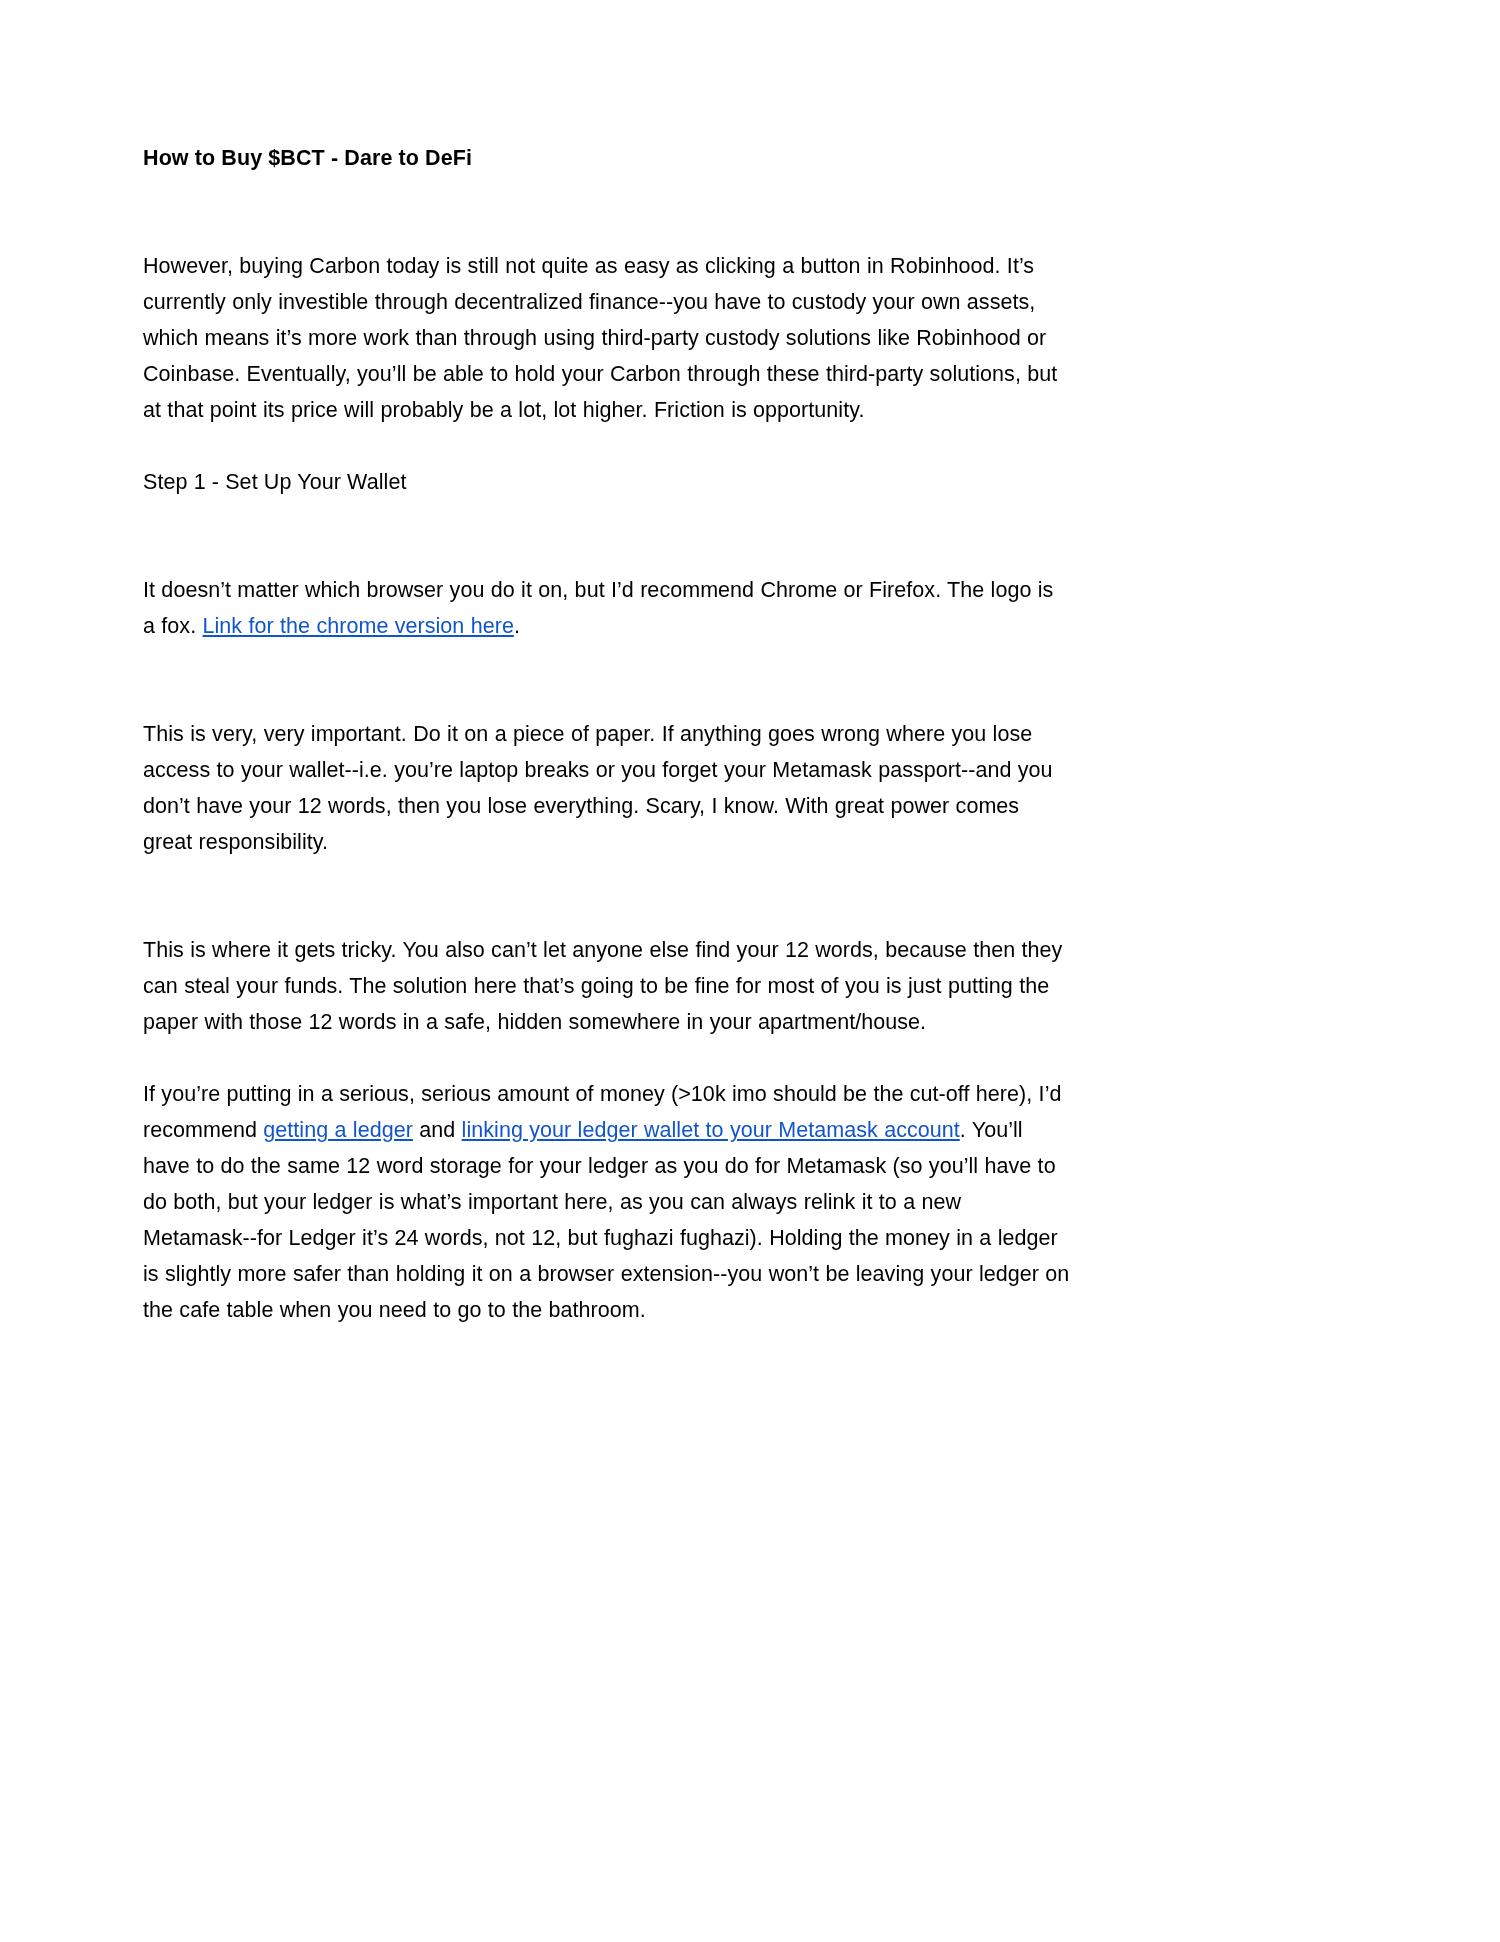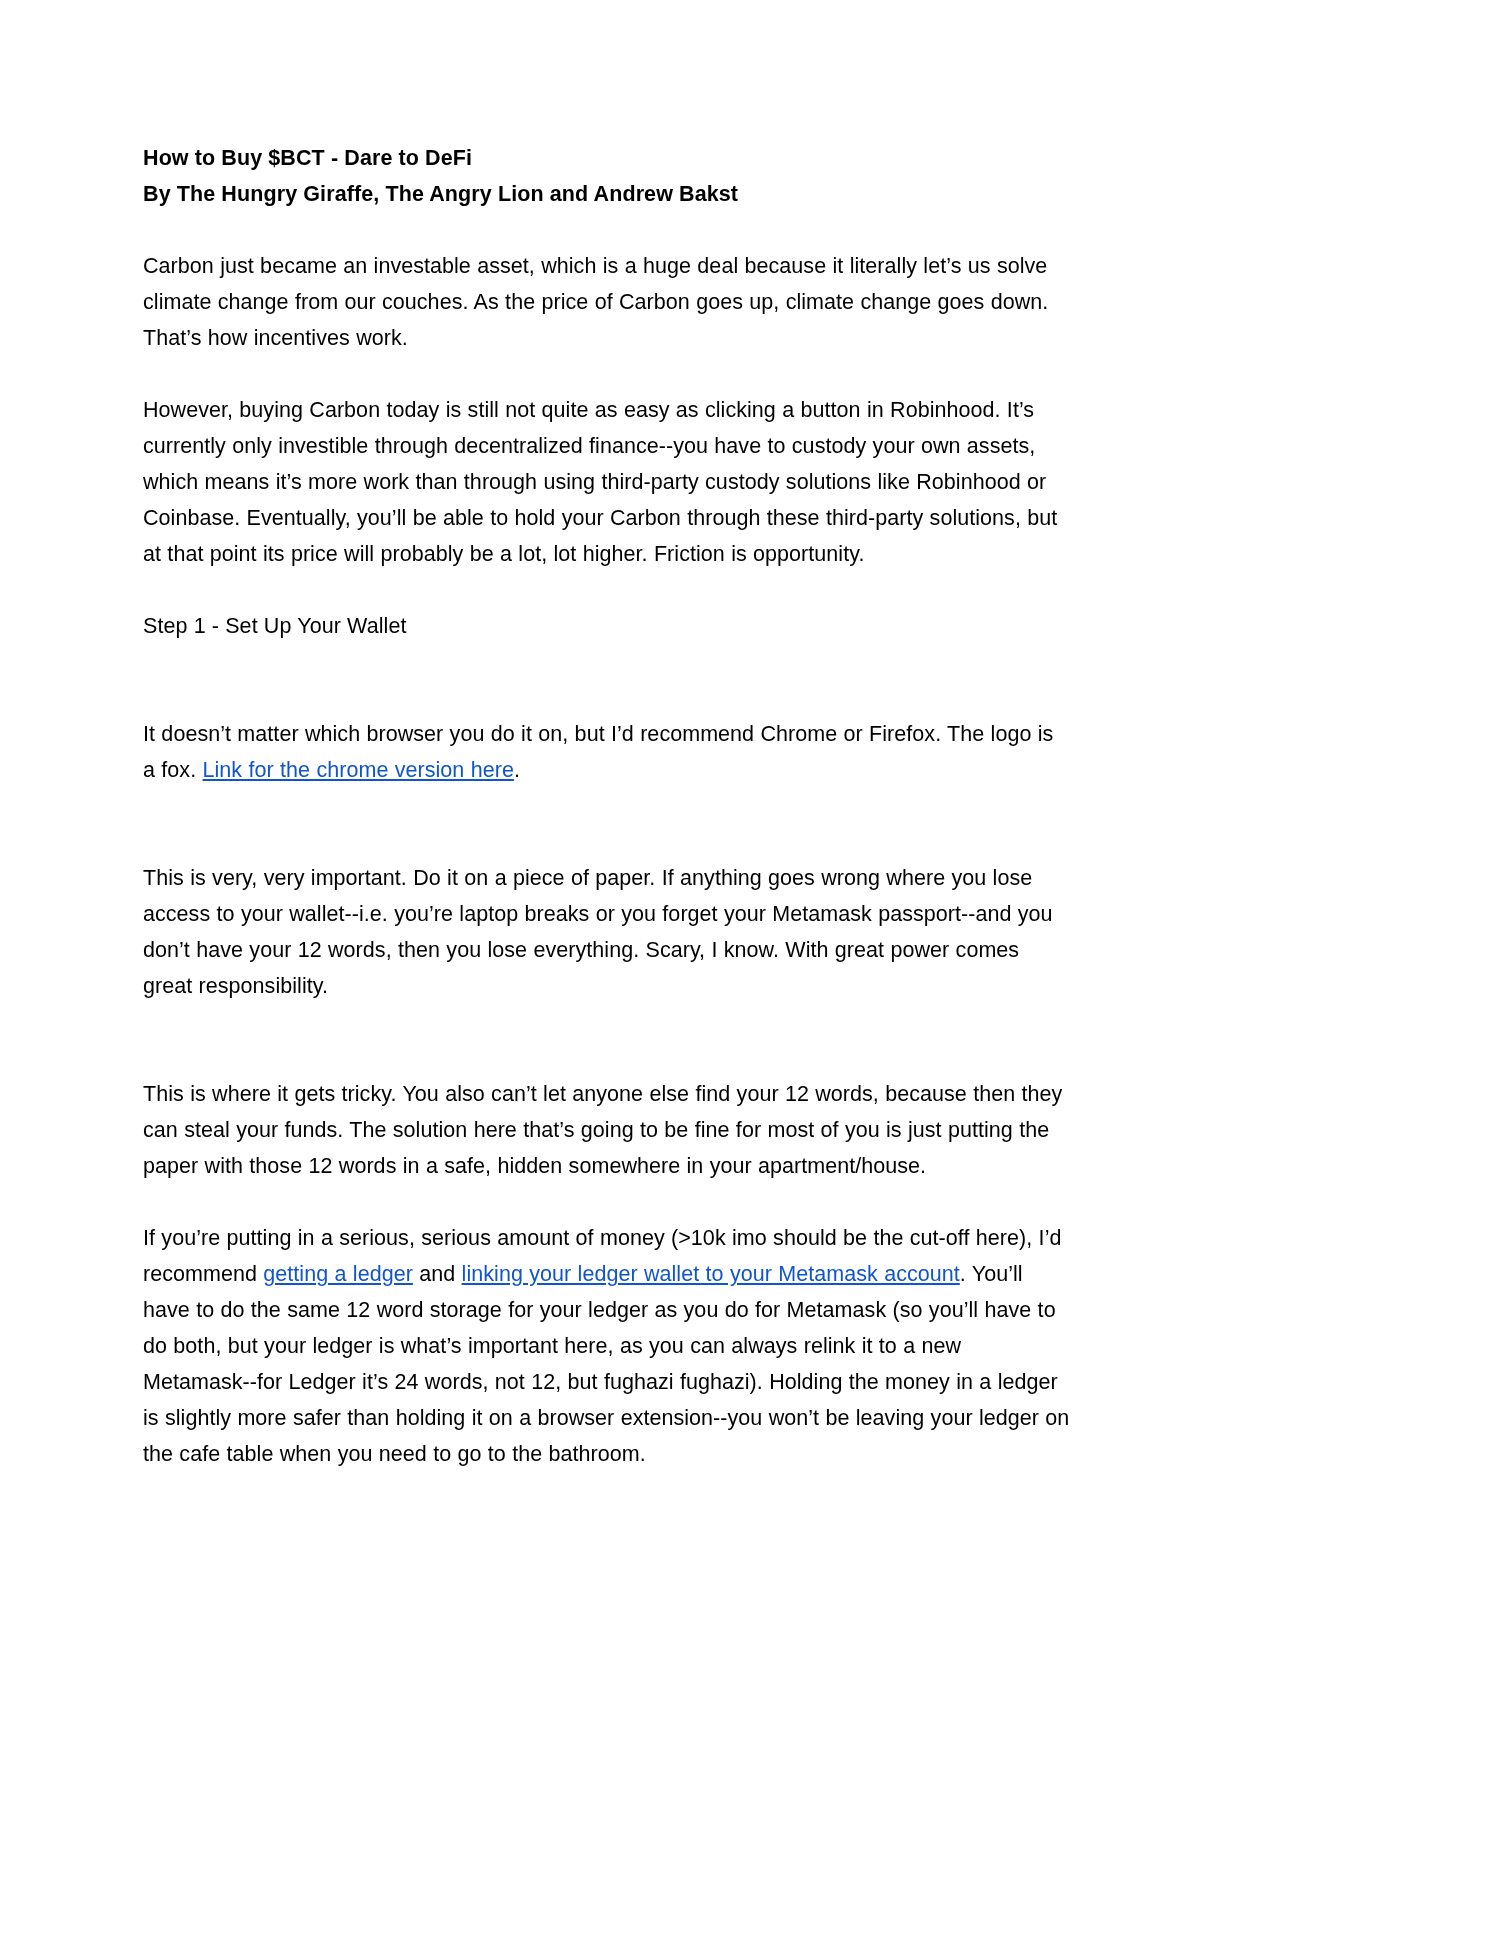--- a/index.html
+++ b/index.html
@@ -60,25 +60,23 @@
   }
 </style>
 </head>
 <body>
 
 <div class="page">
   <div class="doc-body">
 
     <div class="title-block">
       <div class="title-line">How to Buy $BCT - Dare to DeFi</div>
-      <div class="title-line">By The Hungry Giraffe, The Angry Lion and Andrew Bakst</div>
     </div>
 
     <div class="spacer-para"></div>
-    <p class="para">Carbon just became an investable asset, which is a huge deal because it literally let’s us solve climate change from our couches. As the price of Carbon goes up, climate change goes down. That’s how incentives work.</p>
 
     <div class="spacer-para"></div>
     <p class="para">However, buying Carbon today is still not quite as easy as clicking a button in Robinhood. It’s currently only investible through decentralized finance--you have to custody your own assets, which means it’s more work than through using third-party custody solutions like Robinhood or Coinbase. Eventually, you’ll be able to hold your Carbon through these third-party solutions, but at that point its price will probably be a lot, lot higher. Friction is opportunity.</p>
 
     <div class="spacer-para"></div>
     <h3 class="heading">Step 1 - Set Up Your Wallet</h3>
 
     <div class="spacer-para"></div>
 
     <div class="spacer-para"></div>

